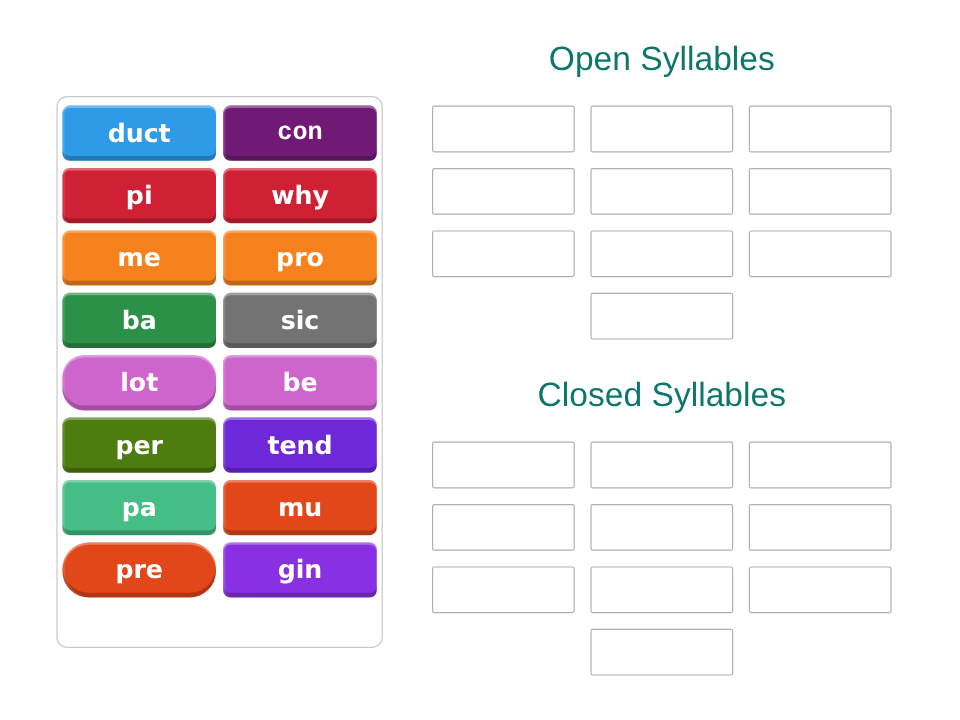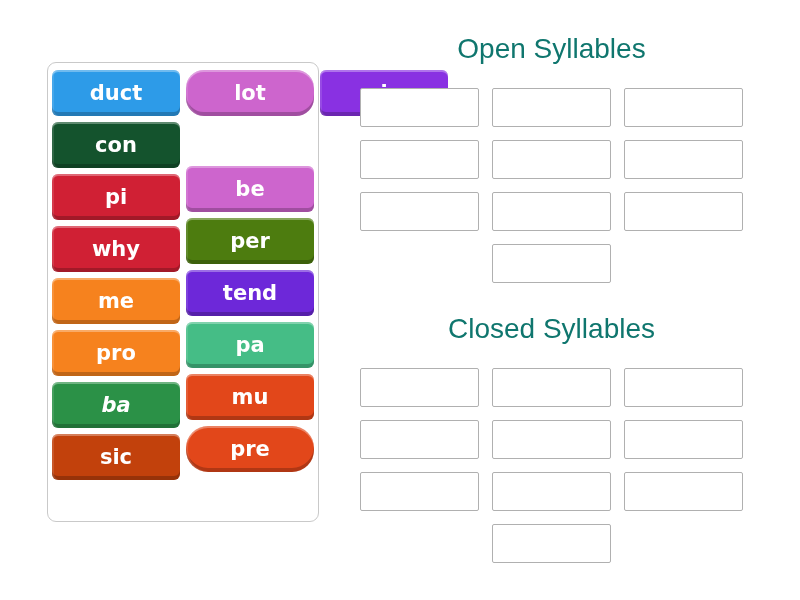--- a/index.html
+++ b/index.html
@@ -7,33 +7,32 @@
     width: 800px; height: 600px;
     background: #ffffff;
     position: relative;
     font-family: "Liberation Sans", sans-serif;
     overflow: hidden;
   }
 
   
   .word-bank {
     position: absolute;
-    left: 47px; top: 62px;
+    left: 47px; top: 80px;
     width: 272px; height: 460px;
     box-sizing: border-box;
     background: #ffffff;
     border: 1px solid #c9c9c9;
     border-radius: 9px;
     padding: 7px 4px;
     display: flex;
     flex-wrap: wrap;
     align-content: flex-start;
     column-gap: 6px;
     row-gap: 6px;
-    flex-direction: column;
   }
 
   .tile {
     width: 128px; height: 46px;
     box-sizing: border-box;
     border-radius: 6px;
     display: flex;
     align-items: center;
     justify-content: center;
     color: #ffffff;
@@ -77,29 +76,29 @@
     background: #ffffff;
     border: 1px solid #b0b0b0;
     border-radius: 2px;
   }
 </style>
 </head>
 <body>
 
 <div class="word-bank" id="word-bank">
     <div class="tile" style="background: rgb(45, 155, 232);">duct</div>
-    <div class="tile" style="background: #14532d;">con</div>
+    <div class="tile" style="background: #701a75; font-family: Liberation Mono, monospace;">con</div>
     <div class="tile" style="background: rgb(208, 32, 52);">pi</div>
     <div class="tile" style="background: rgb(208, 32, 52);">why</div>
     <div class="tile" style="background: rgb(246, 130, 30);">me</div>
     <div class="tile" style="background: rgb(246, 130, 30);">pro</div>
-    <div class="tile" style="background: rgb(43, 145, 71); font-style: italic;">ba</div>
-    <div class="tile" style="background: #c2410c;">sic</div>
+    <div class="tile" style="background: rgb(43, 145, 71);">ba</div>
+    <div class="tile" style="background: #737373;">sic</div>
     <div class="tile" style="background: rgb(205, 101, 205); border-radius: 18px;">lot</div>
-    <div class="tile" style="background: rgb(205, 101, 205); margin-top: 44px;">be</div>
+    <div class="tile" style="background: rgb(205, 101, 205);">be</div>
     <div class="tile" style="background: #4d7c0f; text-align: right;">per</div>
     <div class="tile" style="background: #6d28d9;">tend</div>
     <div class="tile" style="background: rgb(69, 189, 134);">pa</div>
     <div class="tile" style="background: rgb(226, 71, 26);">mu</div>
     <div class="tile" style="background: rgb(226, 71, 26); border-radius: 22px;">pre</div>
     <div class="tile" style="background: rgb(137, 49, 226);">gin</div>
   </div>
 
 <div class="group" id="group-0">
   <h2 class="group-title">Open Syllables</h2>

